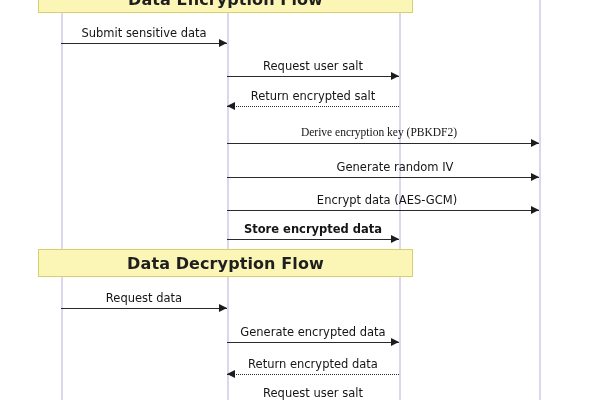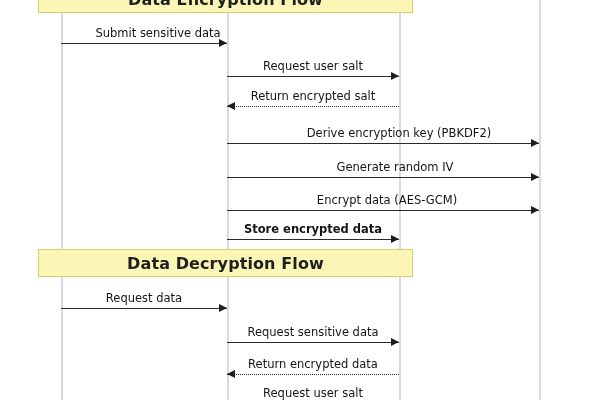--- a/index.html
+++ b/index.html
@@ -105,36 +105,36 @@
         <span class="section-banner-label">Data Encryption Flow</span>
       </div>
       <div class="section-banner" style="left: 38px; top: 249px; width: 375px; height: 28px; background: rgb(252, 246, 182); border-color: rgb(214, 209, 112);">
         <span class="section-banner-label">Data Decryption Flow</span>
       </div>
     </div>
   <div id="messages-layer">
       <div class="message" style="left: 61px; top: 43px; width: 166px;">
         <div class="msg-line" style="width: 166px; border-top-color: rgb(42, 42, 42);"></div>
         <div class="msg-head right" style="left: 158px;"></div>
-        <div class="msg-label" style="left: 83px; top: -17px; margin-left: 14px;">Submit sensitive data</div>
+        <div class="msg-label" style="left: 83px; top: -17px;">Submit sensitive data</div>
       </div>
       <div class="message" style="left: 227px; top: 76px; width: 172px;">
         <div class="msg-line" style="width: 172px; border-top-color: rgb(42, 42, 42);"></div>
         <div class="msg-head right" style="left: 164px;"></div>
         <div class="msg-label" style="left: 86px; top: -17px;">Request user salt</div>
       </div>
       <div class="message" style="left: 227px; top: 106px; width: 172px;">
         <div class="msg-line dotted" style="width: 172px; border-top-color: rgb(42, 42, 42);"></div>
         <div class="msg-head left" style="left: 0px;"></div>
         <div class="msg-label" style="left: 86px; top: -17px;">Return encrypted salt</div>
       </div>
       <div class="message" style="left: 227px; top: 143px; width: 312px;">
         <div class="msg-line" style="width: 312px; border-top-color: rgb(42, 42, 42);"></div>
         <div class="msg-head right" style="left: 304px;"></div>
-        <div class="msg-label" style="left: 172px; top: -17px;">Derive encryption key (PBKDF2)</div>
+        <div class="msg-label" style="left: 152px; top: -17px; font-family: Liberation Serif, serif;">Derive encryption key (PBKDF2)</div>
       </div>
       <div class="message" style="left: 227px; top: 177px; width: 312px;">
         <div class="msg-line" style="width: 312px; border-top-color: rgb(42, 42, 42);"></div>
         <div class="msg-head right" style="left: 304px;"></div>
         <div class="msg-label" style="left: 168px; top: -17px;">Generate random IV</div>
       </div>
       <div class="message" style="left: 227px; top: 210px; width: 312px;">
         <div class="msg-line" style="width: 312px; border-top-color: rgb(42, 42, 42);"></div>
         <div class="msg-head right" style="left: 304px;"></div>
         <div class="msg-label" style="left: 160px; top: -17px;">Encrypt data (AES-GCM)</div>
@@ -145,21 +145,21 @@
         <div class="msg-label" style="left: 86px; top: -17px; font-weight: bold;">Store encrypted data</div>
       </div>
       <div class="message" style="left: 61px; top: 308px; width: 166px;">
         <div class="msg-line" style="width: 166px; border-top-color: rgb(42, 42, 42);"></div>
         <div class="msg-head right" style="left: 158px;"></div>
         <div class="msg-label" style="left: 83px; top: -17px;">Request data</div>
       </div>
       <div class="message" style="left: 227px; top: 342px; width: 172px;">
         <div class="msg-line" style="width: 172px; border-top-color: rgb(42, 42, 42);"></div>
         <div class="msg-head right" style="left: 164px;"></div>
-        <div class="msg-label" style="left: 86px; top: -17px;">Request sensitive data</div>
+        <div class="msg-label" style="left: 86px; top: -17px;">Generate encrypted data</div>
       </div>
       <div class="message" style="left: 227px; top: 374px; width: 172px;">
         <div class="msg-line dotted" style="width: 172px; border-top-color: rgb(42, 42, 42);"></div>
         <div class="msg-head left" style="left: 0px;"></div>
         <div class="msg-label" style="left: 86px; top: -17px;">Return encrypted data</div>
       </div>
     </div>
   <div id="orphans-layer">
       <div class="orphan-label" style="left: 313px; top: 386px;">Request user salt</div>
     </div>

